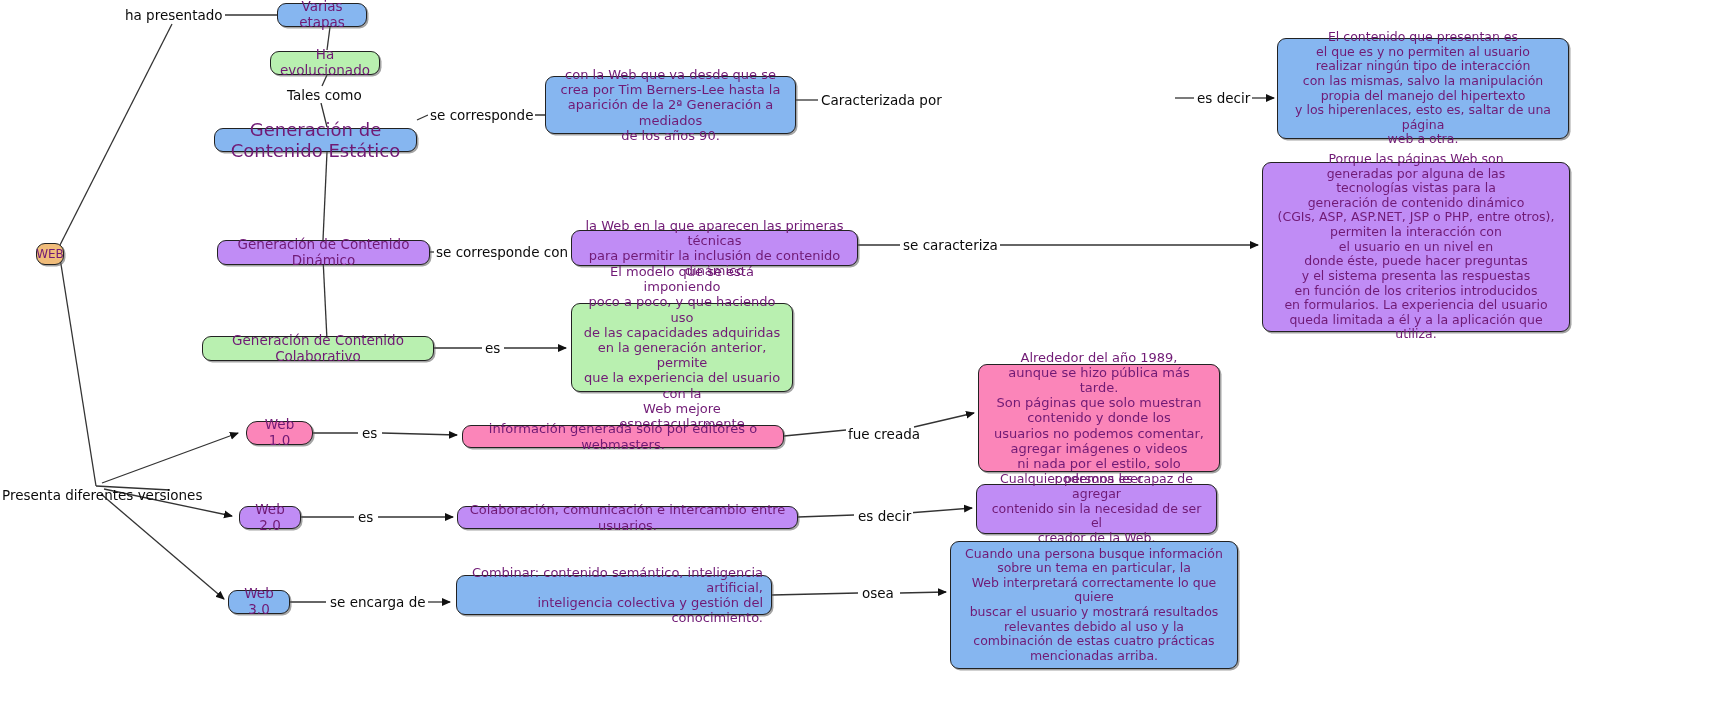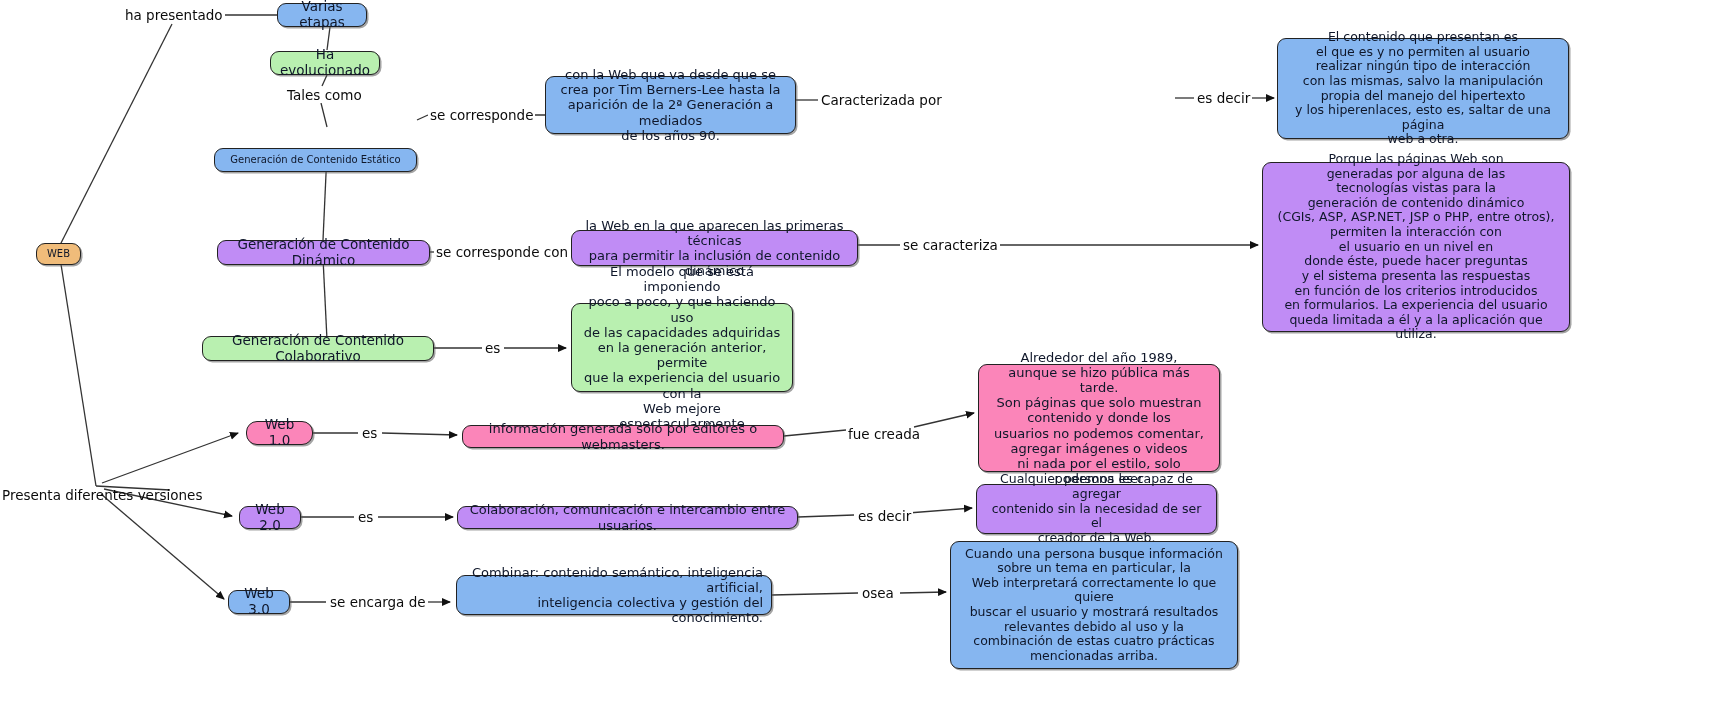--- a/index.html
+++ b/index.html
@@ -12,21 +12,21 @@
   }
   #canvas{position:absolute;left:0;top:0;width:1710px;height:707px;}
   svg.links{position:absolute;left:0;top:0;width:1710px;height:707px;pointer-events:none;}
 
   .node{
     position:absolute;
     box-sizing:border-box;
     border:1px solid #222222;
     border-radius:9px;
     text-align:center;
-    color:#0f172a;
+    color:#701a75;
     line-height:1.17;
     display:flex;
     align-items:center;
     justify-content:center;
     box-shadow:1.5px 1.5px 0 rgba(90,90,90,0.55);
     white-space:pre-line;
     padding:3px 8px;
   }
   .n-blue{background:#86b6f0;}
   .n-green{background:#b9f0b0;}
@@ -114,27 +114,27 @@
       <path d="M908,513 L972,508" marker-end="url(#arr)"></path>
 
       <path d="M290,602 L326,602"></path>
       <path d="M418,602 L450,602" marker-end="url(#arr)"></path>
 
       <path d="M772,595 L858,593"></path>
       <path d="M900,593 L946,592" marker-end="url(#arr)"></path>
     </g>
   </svg>
 
-  <div class="node n-orange" style="left:36px;top:243px;width:45px;height:22px;font-size:10px;">WEB</div>
+  <div class="node n-orange" style="left:36px;top:243px;width:28px;height:22px;font-size:12px;">WEB</div>
 
   <div class="node n-blue" style="left:277px;top:3px;width:90px;height:24px;font-size:13.5px;">Varias etapas</div>
 
   <div class="node n-green" style="left:270px;top:51px;width:110px;height:24px;font-size:13.5px;">Ha evolucionado</div>
 
-  <div class="node n-blue" style="left:214px;top:128px;width:203px;height:24px;font-size:10px;margin-top:20px;">Generación de Contenido Estático</div>
+  <div class="node n-blue" style="left:214px;top:128px;width:203px;height:24px;font-size:18px;">Generación de Contenido Estático</div>
 
   <div class="node n-blue" style="left:545px;top:76px;width:251px;height:58px;font-size:13px;">con la Web que va desde que se
 crea por Tim Berners-Lee hasta la
 aparición de la 2ª Generación a mediados
 de los años 90.</div>
 
 
   <div class="node n-blue" style="left:1277px;top:38px;width:292px;height:101px;font-size:12.5px;">El contenido que presentan es
 el que es y no permiten al usuario
 realizar ningún tipo de interacción

